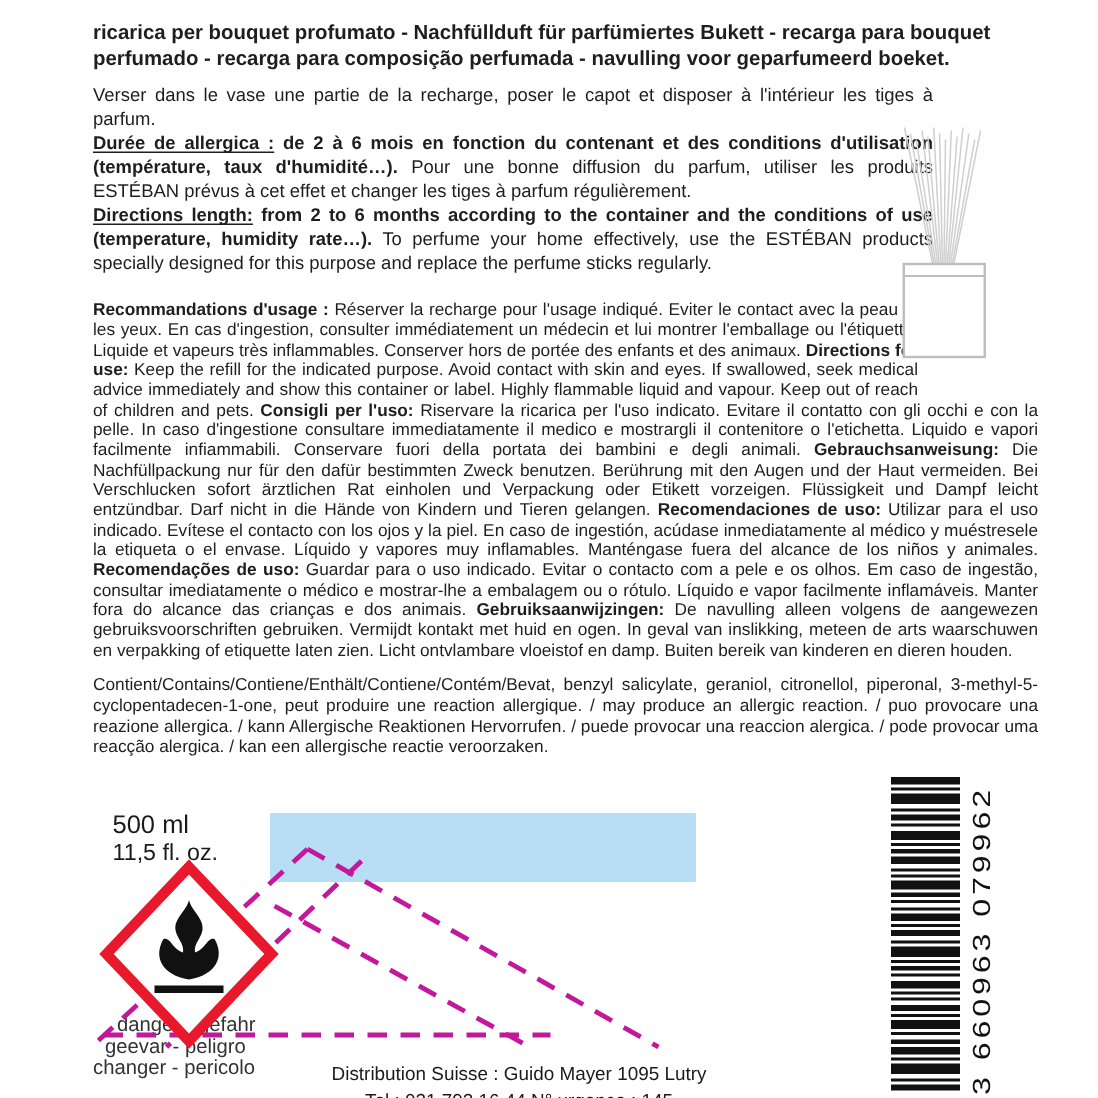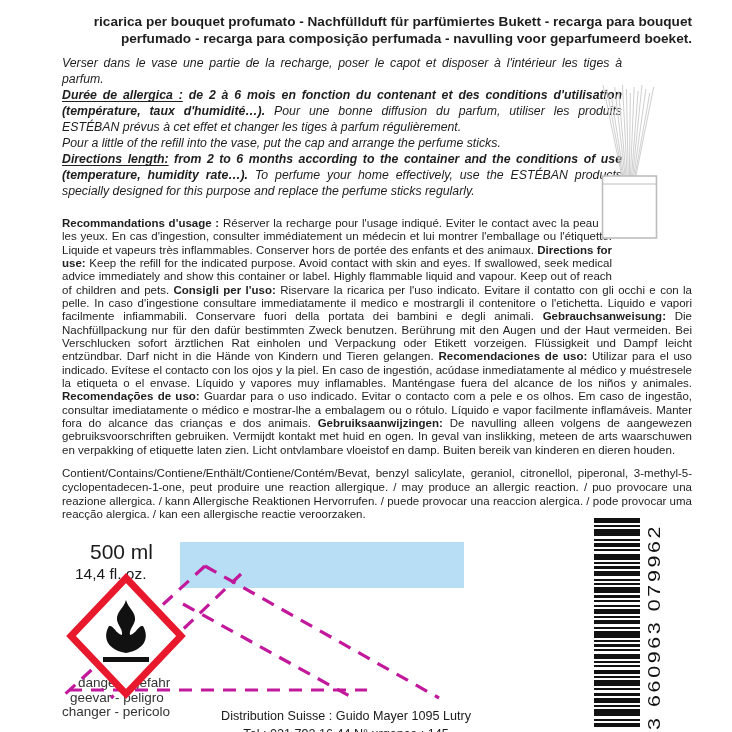--- a/index.html
+++ b/index.html
@@ -1,31 +1,31 @@
 <!DOCTYPE html>
 <html><head>
 <meta charset="utf-8">
 <style>
   html,body{margin:0;padding:0;background:#ffffff;}
   .canvas{
     position:relative;width:732px;height:732px;background:#ffffff;overflow:hidden;
     font-family:"Liberation Sans",sans-serif;color:#1e1e1e;
   }
   .text-col{position:absolute;left:62px;top:13px;width:630px;}
-  .header{font-size:13.6px;font-weight:700;line-height:1.26;text-align:right;margin:0;}
-  .instructions{margin:9px 0 17px 0;width:560px;font-size:12.3px;line-height:1.3;text-align:justify;font-style:italic;}
+  .header{font-size:13.6px;font-weight:700;line-height:1.26;text-align:left;margin:0;}
+  .instructions{margin:9px 0 17px 0;width:560px;font-size:12.3px;line-height:1.3;text-align:justify;}
   .instructions .seg{margin:0;}
   .recs{margin:11px 0 0 0;width:630px;font-size:11.5px;line-height:1.16;text-align:justify;}
   .recs .illus-spacer{float:right;width:80px;height:56px;}
   .contents{margin:10px 0 12px 0;width:630px;font-size:11.5px;line-height:1.2;text-align:justify;}
   b{font-weight:700;}
   u{text-decoration:underline;text-underline-offset:2px;}
 
   .volume{position:absolute;left:75px;top:540px;line-height:1.18;color:#1b1b1b;}
-  .volume .ml{font-size:21px;margin-left:15px;}
+  .volume .ml{font-size:17px;}
   .volume .oz{font-size:15.5px;}
 
   .swatch{position:absolute;left:180px;top:542px;width:284px;height:46px;background:#b7def4;}
 
   .danger-words{position:absolute;left:62px;top:676px;font-size:13.5px;line-height:1.08;color:#333;}
   .danger-words .w0{display:block;padding-left:16px;}
   .danger-words .w1{display:block;padding-left:8px;}
   .danger-words .w2{display:block;padding-left:0;}
 
   .distribution{position:absolute;left:215px;top:708px;width:262px;text-align:center;
@@ -45,21 +45,20 @@
 
     <p class="header">ricarica per bouquet profumato - Nachfüllduft für parfümiertes Bukett - recarga para bouquet perfumado - recarga para composição perfumada - navulling voor geparfumeerd boeket.</p>
 
     <div class="instructions">
       <div class="seg">Verser dans le vase une partie de la recharge, poser le capot et disposer à l'intérieur les tiges à parfum.</div>
       <div class="seg">
         <b><u>Durée de allergica :</u></b>
         <b>de 2 à 6 mois en fonction du contenant et des conditions d'utilisation (température, taux d'humidité…).</b>
         <span>Pour une bonne diffusion du parfum, utiliser les produits ESTÉBAN prévus à cet effet et changer les tiges à parfum régulièrement.</span>
       </div>
-      <div class="seg">Pour a little of the refill into the vase, put the cap and arrange the perfume sticks.</div>
       <div class="seg">
         <b><u>Directions length:</u></b>
         <b>from 2 to 6 months according to the container and the conditions of use (temperature, humidity rate…).</b>
         <span>To perfume your home effectively, use the ESTÉBAN products specially designed for this purpose and replace the perfume sticks regularly.</span>
       </div>
     </div>
 
     <p class="recs"><span class="illus-spacer"></span><b>Recommandations d'usage :</b> Réserver la recharge pour l'usage indiqué. Eviter le contact avec la peau et les yeux. En cas d'ingestion, consulter immédiatement un médecin et lui montrer l'emballage ou l'étiquette. Liquide et vapeurs très inflammables. Conserver hors de portée des enfants et des animaux. <b>Directions for use:</b> Keep the refill for the indicated purpose. Avoid contact with skin and eyes. If swallowed, seek medical advice immediately and show this container or label. Highly flammable liquid and vapour. Keep out of reach of children and pets. <b>Consigli per l'uso:</b> Riservare la ricarica per l'uso indicato. Evitare il contatto con gli occhi e con la pelle. In caso d'ingestione consultare immediatamente il medico e mostrargli il contenitore o l'etichetta. Liquido e vapori facilmente infiammabili. Conservare fuori della portata dei bambini e degli animali. <b>Gebrauchsanweisung:</b> Die Nachfüllpackung nur für den dafür bestimmten Zweck benutzen. Berührung mit den Augen und der Haut vermeiden. Bei Verschlucken sofort ärztlichen Rat einholen und Verpackung oder Etikett vorzeigen. Flüssigkeit und Dampf leicht entzündbar. Darf nicht in die Hände von Kindern und Tieren gelangen. <b>Recomendaciones de uso:</b> Utilizar para el uso indicado. Evítese el contacto con los ojos y la piel. En caso de ingestión, acúdase inmediatamente al médico y muéstresele la etiqueta o el envase. Líquido y vapores muy inflamables. Manténgase fuera del alcance de los niños y animales. <b>Recomendações de uso:</b> Guardar para o uso indicado. Evitar o contacto com a pele e os olhos. Em caso de ingestão, consultar imediatamente o médico e mostrar-lhe a embalagem ou o rótulo. Líquido e vapor facilmente inflamáveis. Manter fora do alcance das crianças e dos animais. <b>Gebruiksaanwijzingen:</b> De navulling alleen volgens de aangewezen gebruiksvoorschriften gebruiken. Vermijdt kontakt met huid en ogen. In geval van inslikking, meteen de arts waarschuwen en verpakking of etiquette laten zien. Licht ontvlambare vloeistof en damp. Buiten bereik van kinderen en dieren houden. </p>
 
     <p class="contents">Contient/Contains/Contiene/Enthält/Contiene/Contém/Bevat, benzyl salicylate, geraniol, citronellol, piperonal, 3-methyl-5-cyclopentadecen-1-one, peut produire une reaction allergique. / may produce an allergic reaction. / puo provocare una reazione allergica. / kann Allergische Reaktionen Hervorrufen. / puede provocar una reaccion alergica. / pode provocar uma reacção alergica. / kan een allergische reactie veroorzaken.</p>
@@ -81,21 +80,21 @@
         <line x1="32.9" y1="100" x2="45.9" y2="7"></line>
         <line x1="33.8" y1="100" x2="49.8" y2="11"></line>
         <line x1="34.7" y1="100" x2="53.7" y2="5"></line>
       </g>
     <rect x="2.5" y="94" width="54" height="62" fill="#ffffff" stroke="#bdbdbd" stroke-width="1.6"></rect>
     <line x1="2.5" y1="102" x2="56.5" y2="102" stroke="#bdbdbd" stroke-width="1.2"></line>
   </svg>
 
   <div class="volume">
     <div class="ml">500 ml</div>
-    <div class="oz">14,4 fl. oz.</div>
+    <div class="oz">11,5 fl. oz.</div>
   </div>
 
   <div class="swatch"></div>
 
   <div class="danger-words">
     <span class="w0">danger - gefahr</span>
     <span class="w1">geevar - peligro</span>
     <span class="w2">changer - pericolo</span>
   </div>
 

